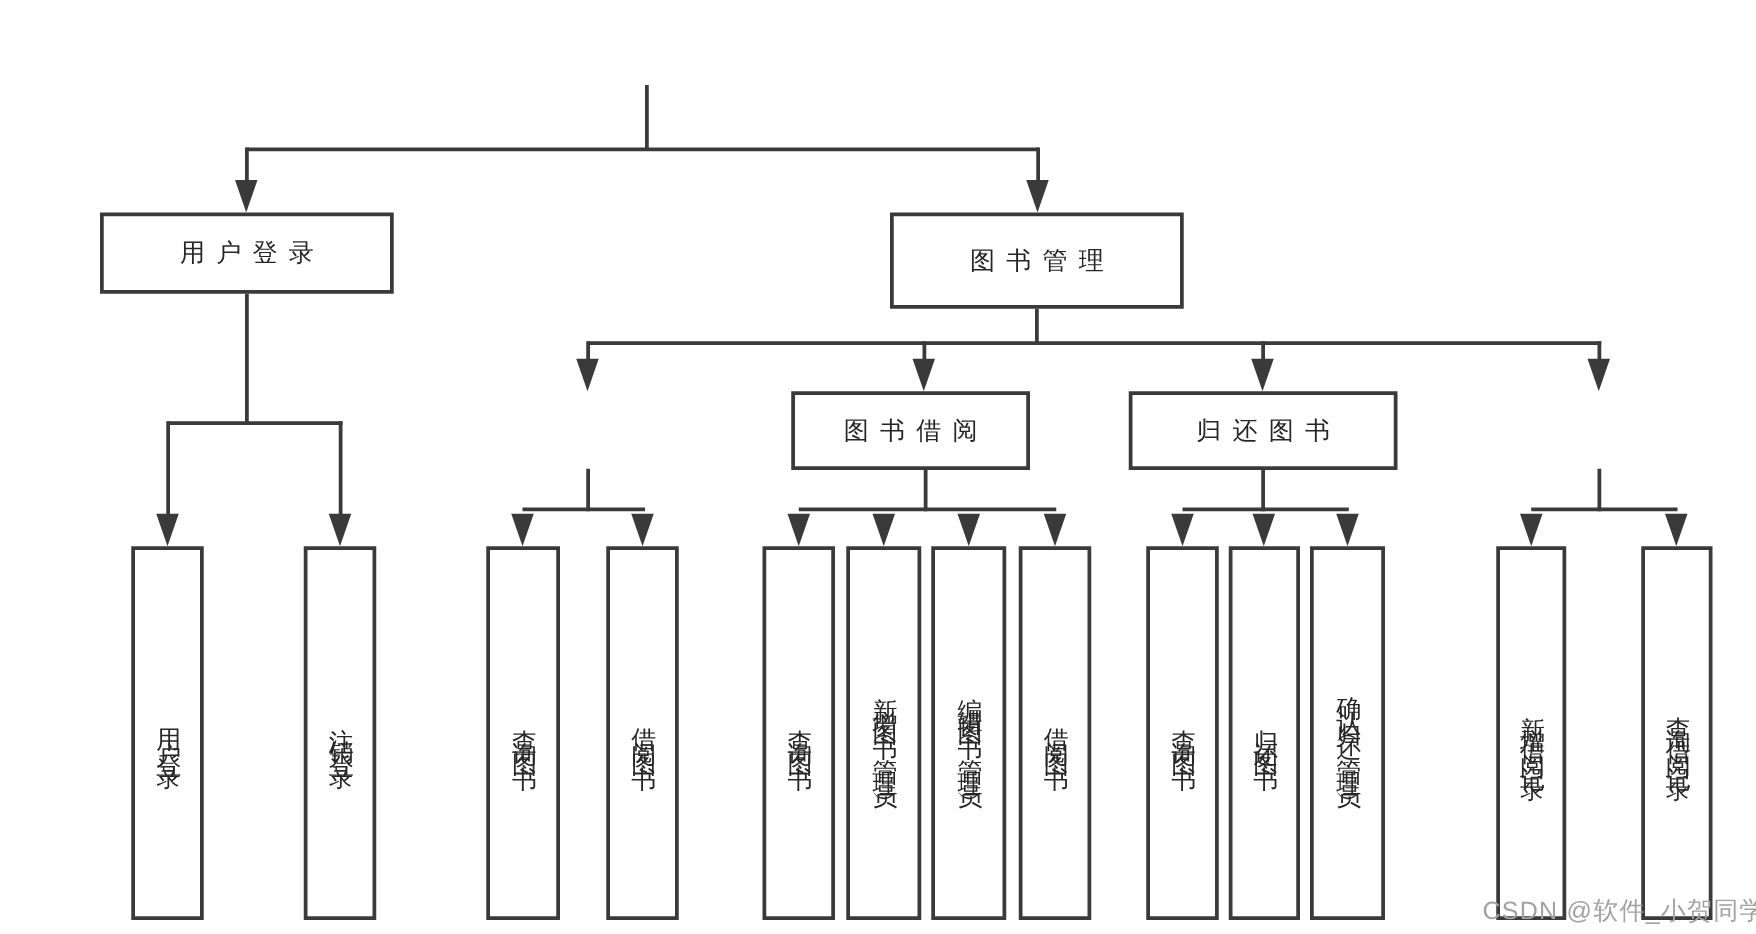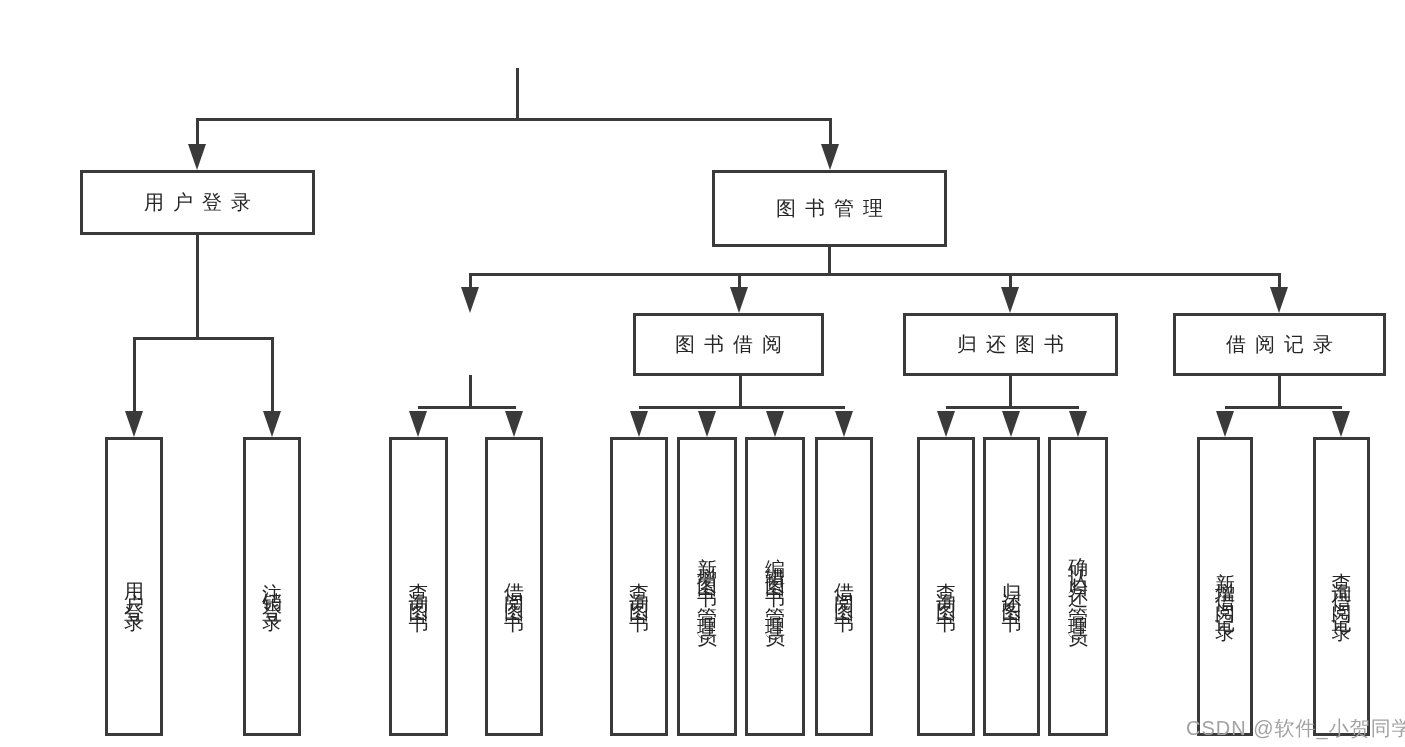--- a/index.html
+++ b/index.html
@@ -80,23 +80,20 @@
   <div class="box" style="left:712px;top:170px;width:235px;height:77px;font-family:Liberation Serif, serif;">
     <span>图书管理</span>
   </div>
 
   <div class="box" style="left:633px;top:313px;width:191px;height:63px;text-align:center;">
     <span>图书借阅</span>
   </div>
   <div class="box" style="left:903px;top:313px;width:215px;height:63px;">
     <span>归还图书</span>
   </div>
-  <div class="box" style="left:1173px;top:313px;width:213px;height:63px;">
-    <span>借阅记录</span>
-  </div>
 
   <div class="leaf" style="left:105px;width:58px;">
     <span>用户登录</span>
   </div>
   <div class="leaf" style="left:243px;width:58px;">
     <span>注销登录</span>
   </div>
 
   <div class="leaf" style="left:389px;width:59px;">
     <span>查询图书</span>

